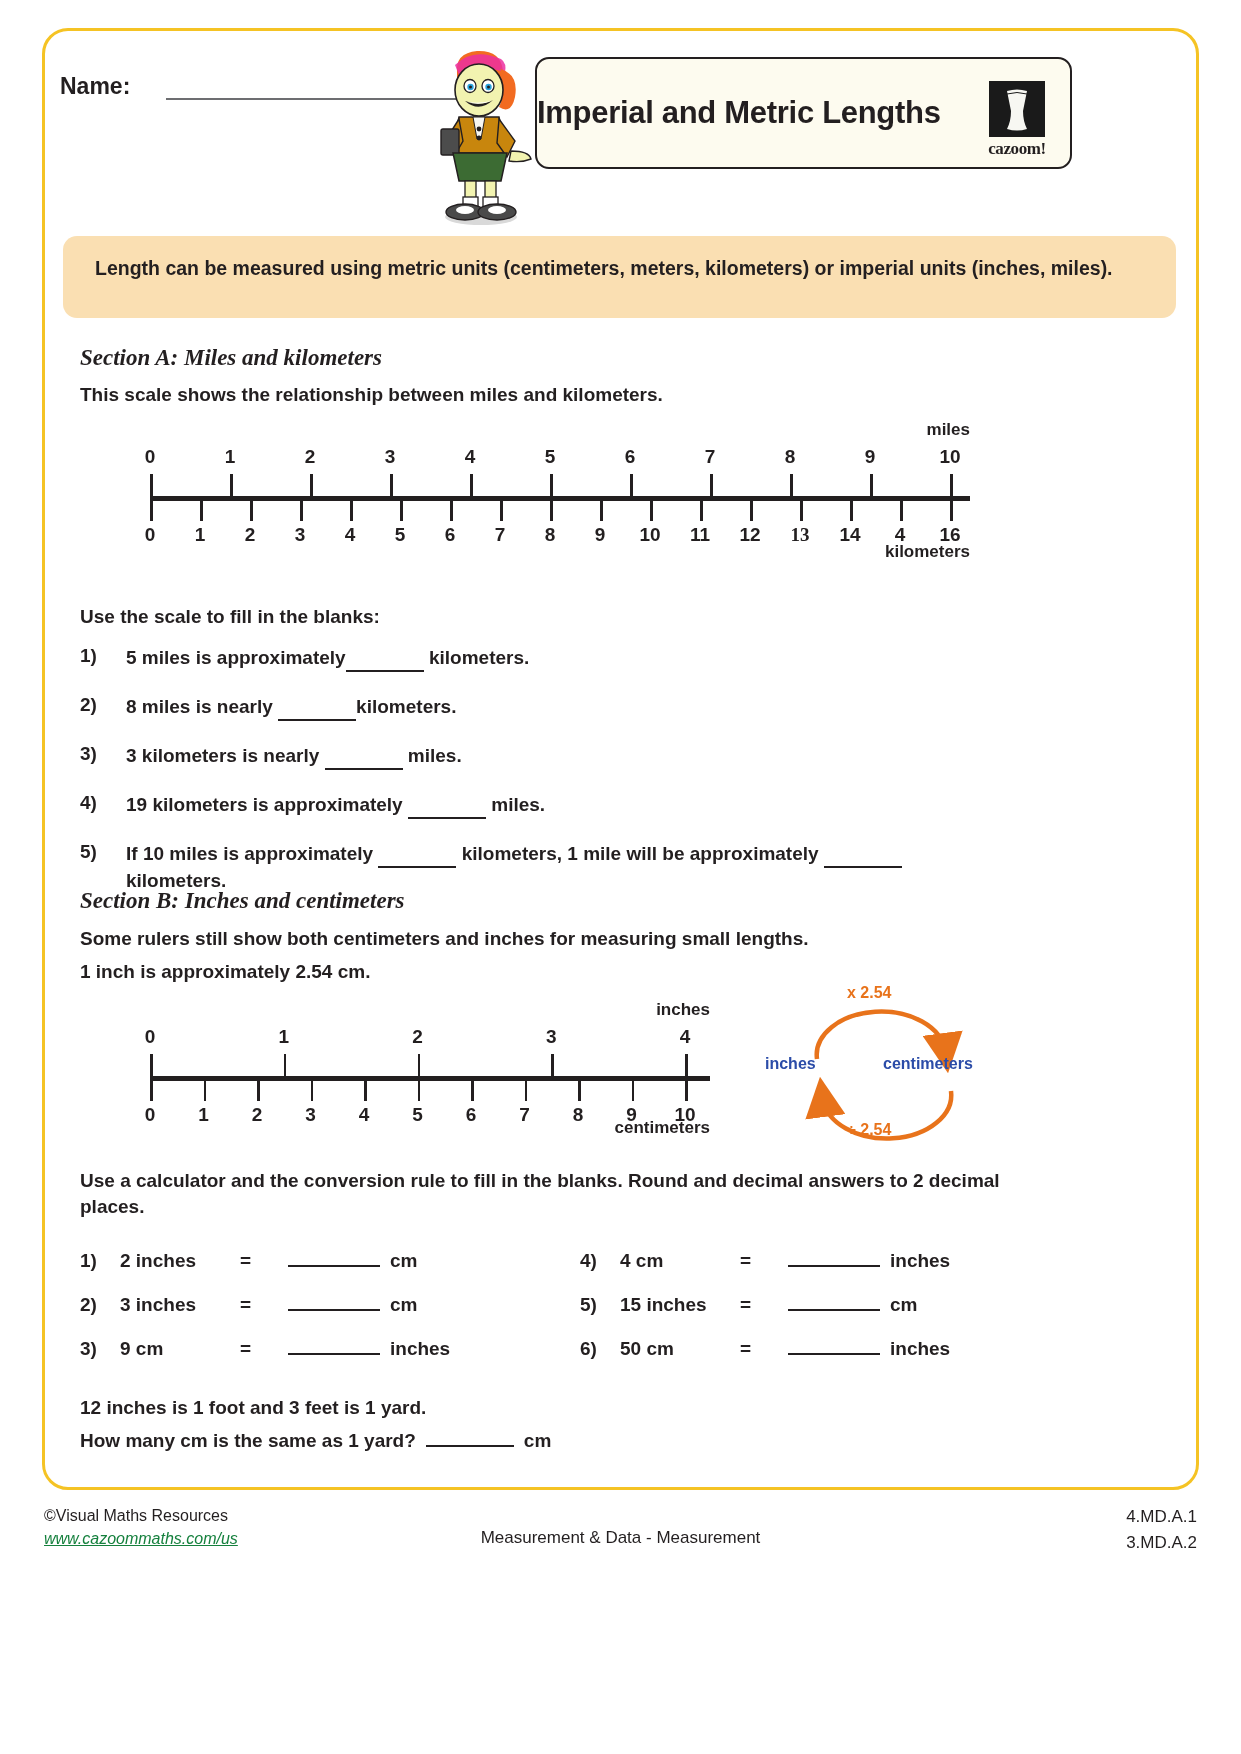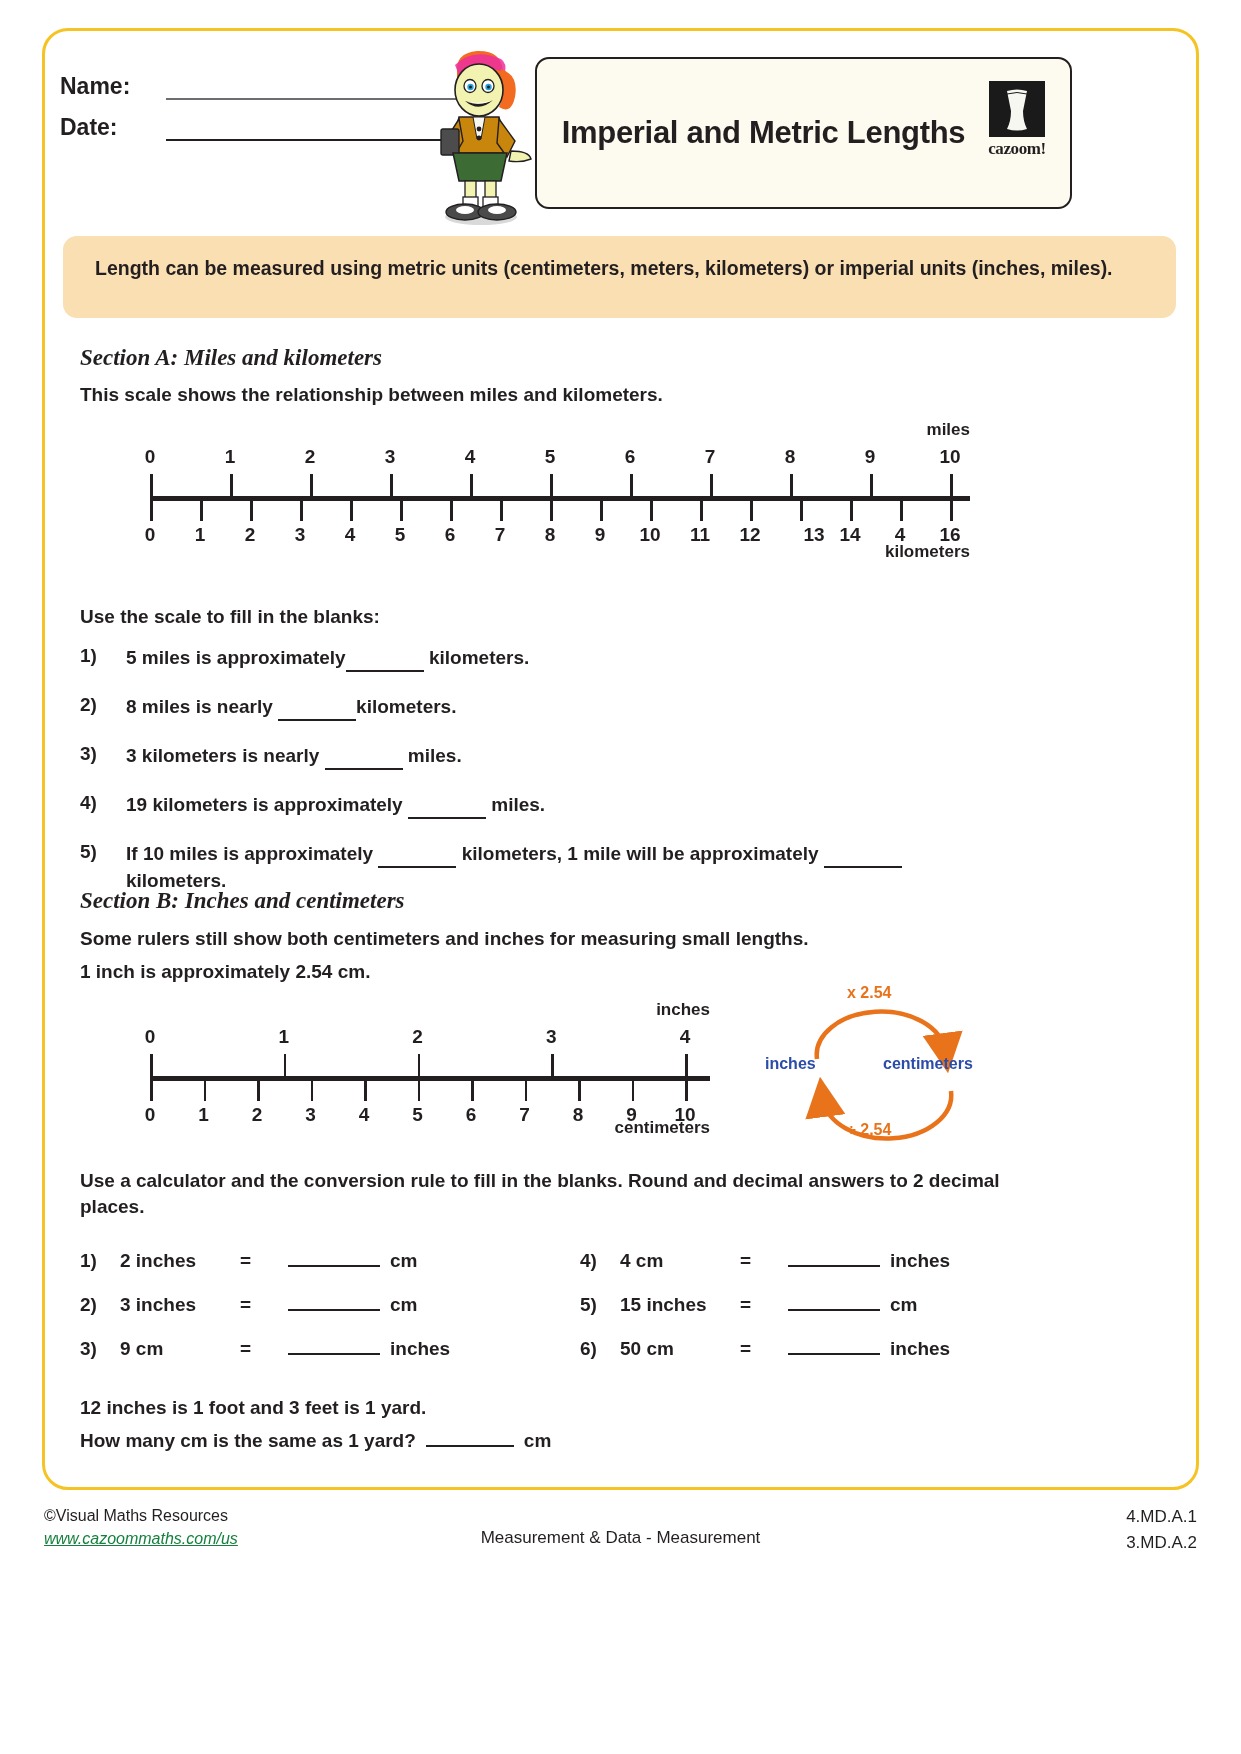--- a/index.html
+++ b/index.html
@@ -23,25 +23,25 @@
   .namedate { position: absolute; left: 0; top: 18px; width: 400px; }
   .nd-row { display: flex; align-items: flex-end; margin-bottom: 14px; }
   .nd-label { font-size: 23px; font-weight: bold; color: #231f20; width: 100px; }
   .nd-line { flex: 1; border-bottom: 2px solid #6d6e71; height: 22px; margin-left: 6px; }
   .nd-row.date .nd-line { border-bottom: 2px solid #231f20; }
 
   .mascot { position: absolute; left: 355px; top: -10px; width: 125px; height: 185px; }
 
   .title-box {
     position: absolute; left: 475px; top: 2px;
-    width: 537px; height: 152px;
+    width: 537px; height: 112px;
     background: #fdfbef;
     border: 2px solid #231f20;
     border-radius: 14px;
-    display: flex; align-items: center; justify-content: center;
+    display: flex; align-items: center; justify-content: flex-start;
   }
   .title-text {
     font-size: 31px; font-weight: bold; color: #231f20;
     text-align: center; line-height: 1.22; letter-spacing: -0.3px;
     padding-right: 80px;
   }
   .logo { position: absolute; right: 16px; top: 22px; width: 74px; text-align: center; }
   .logo-sq { width: 56px; height: 56px; background:#1a1a1a; margin: 0 auto; position: relative; }
   .logo-word { font-family: "Liberation Serif", serif; font-weight: bold; font-size: 17px; color:#231f20; margin-top: 2px; letter-spacing:-0.4px;}
 
@@ -136,24 +136,20 @@
 </head>
 <body>
 
 <div class="page-border"></div>
 
 <div class="header">
 
   <div class="namedate">
     <div class="nd-row">
       <span class="nd-label">Name:</span>
-      <span class="nd-line"></span>
-    </div>
-    <div class="nd-row date">
-      <span class="nd-label">Date:</span>
       <span class="nd-line"></span>
     </div>
   </div>
 
   <svg class="mascot" viewBox="0 0 125 185">
     <ellipse cx="66" cy="172" rx="36" ry="8" fill="#d9d9d9"></ellipse>
     <path d="M42 28 Q40 8 62 6 Q86 5 88 26 L88 34 L42 36 Z" fill="#f26b21"></path>
     <path d="M40 20 Q58 2 86 14 Q92 18 90 28 Q70 18 44 30 Z" fill="#ec2fa0" opacity="0.85"></path>
     <path d="M86 24 Q104 30 100 52 Q96 70 84 62 Q92 44 84 32 Z" fill="#f26b21"></path>
     <ellipse cx="64" cy="45" rx="24" ry="26" fill="#f2f3b0" stroke="#231f20" stroke-width="1.6"></ellipse>
@@ -252,21 +248,21 @@
       <div class="tnum bot" style="left: 400px;">8</div>
       <div class="tick down" style="left: 450px;"></div>
       <div class="tnum bot" style="left: 450px;">9</div>
       <div class="tick down" style="left: 500px;"></div>
       <div class="tnum bot" style="left: 500px;">10</div>
       <div class="tick down" style="left: 550px;"></div>
       <div class="tnum bot" style="left: 550px;">11</div>
       <div class="tick down" style="left: 600px;"></div>
       <div class="tnum bot" style="left: 600px;">12</div>
       <div class="tick down" style="left: 650px;"></div>
-      <div class="tnum bot" style="left: 664px;">13</div>
+      <div class="tnum bot" style="left: 650px; font-family: Liberation Serif, serif;">13</div>
       <div class="tick down" style="left: 700px;"></div>
       <div class="tnum bot" style="left: 700px;">14</div>
       <div class="tick down" style="left: 750px;"></div>
       <div class="tnum bot" style="left: 750px;">4</div>
       <div class="tick down" style="left: 800px;"></div>
       <div class="tnum bot" style="left: 800px;">16</div>
     </div>
   <div class="scale-caption" style="margin-top:8px;">kilometers</div>
 </div>
 

